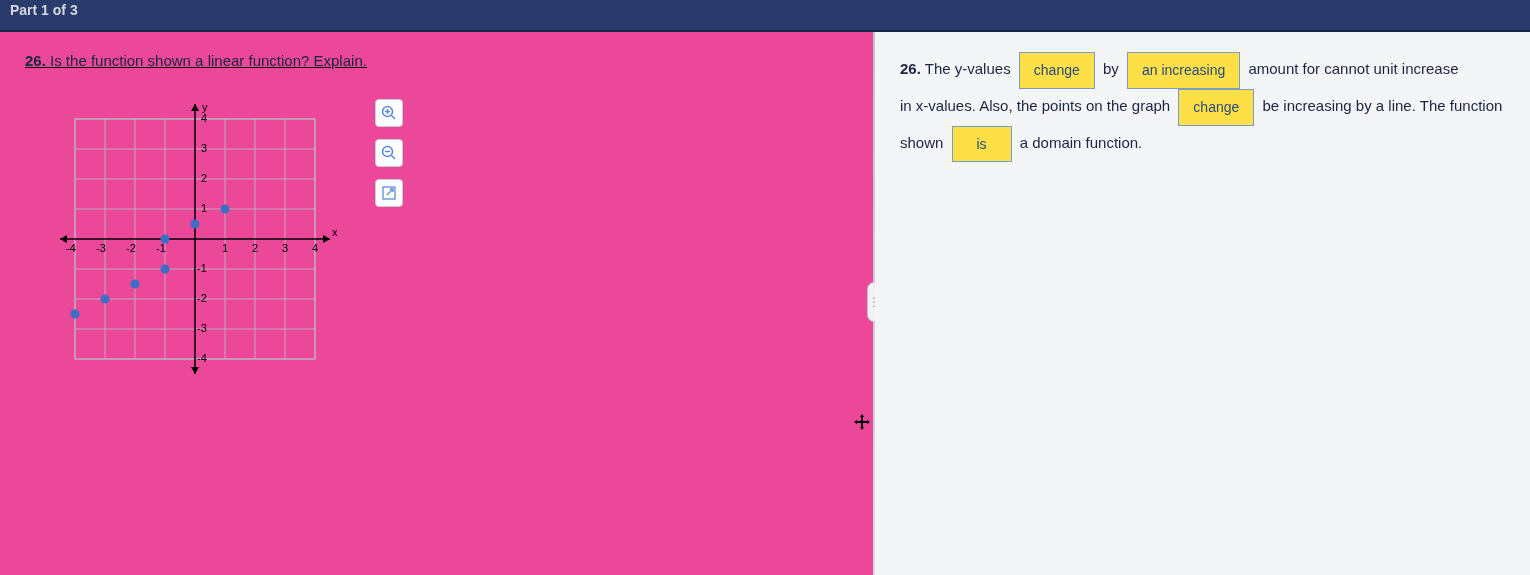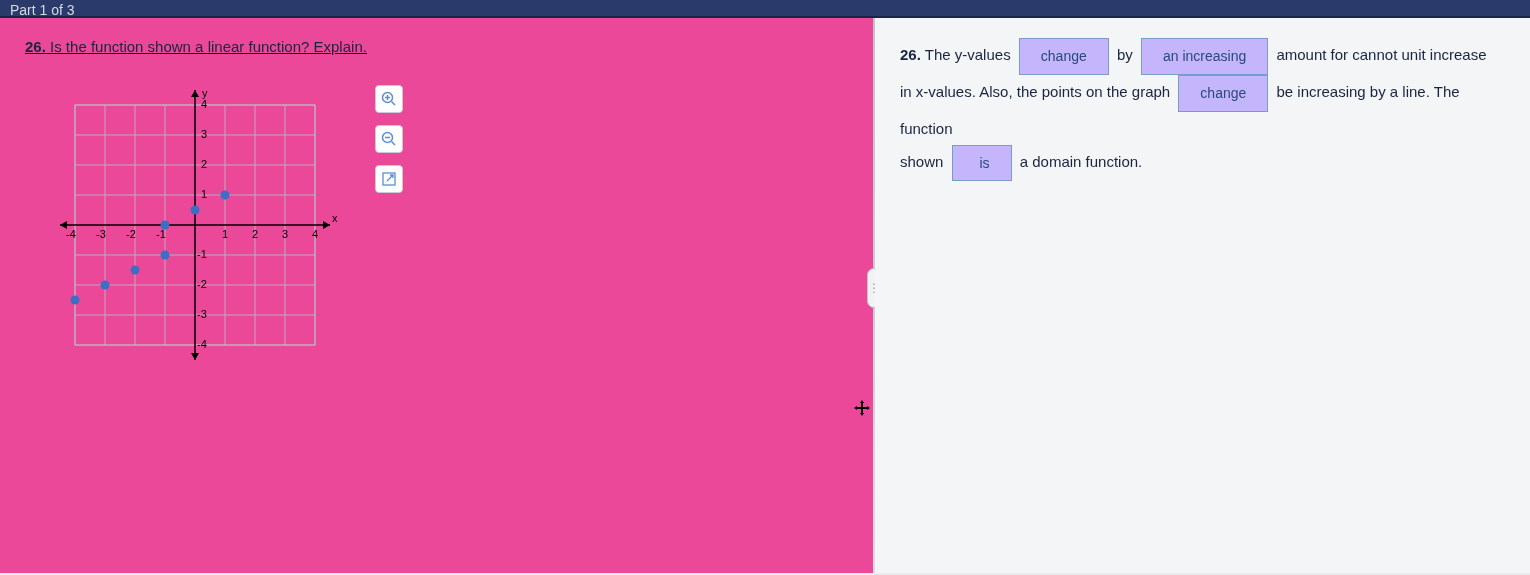--- a/index.html
+++ b/index.html
@@ -13,22 +13,22 @@
       width: 1530px;
       height: 575px;
       overflow: hidden;
       position: relative;
     }
     .header-bar {
       background: #2a3a6b;
       color: #d4d8e0;
       padding: 2px 10px;
       font-size: 14px;
-      font-weight: 400;
-      height: 18px;
+      font-weight: 700;
+      height: 32px;
       border-bottom: 2px solid #1a2548;
     }
     .main-container {
       display: flex;
       height: calc(100% - 20px);
       background: #f3f4f6;
       position: relative;
     }
     .left-panel {
       width: 873px;
@@ -109,27 +109,27 @@
       font-size: 14px;
     }
     .answer-line {
       font-size: 15px;
       color: #1a2540;
       line-height: 2.2;
     }
     .answer-box {
       display: inline-block;
       border: 1px solid #7a9cc8;
-      padding: 2px 21px;
+      padding: 2px 14px;
       margin: 0 4px;
       font-size: 14px;
       color: #2a4a7a;
-      background: #c4b5fd;
+      background: #fde047;
       min-width: 60px;
-      text-align: right;
+      text-align: center;
       vertical-align: middle;
     }
     .move-icon {
       position: absolute;
       left: -23px;
       top: 380px;
       width: 20px;
       height: 20px;
       cursor: move;
       color: #000;

